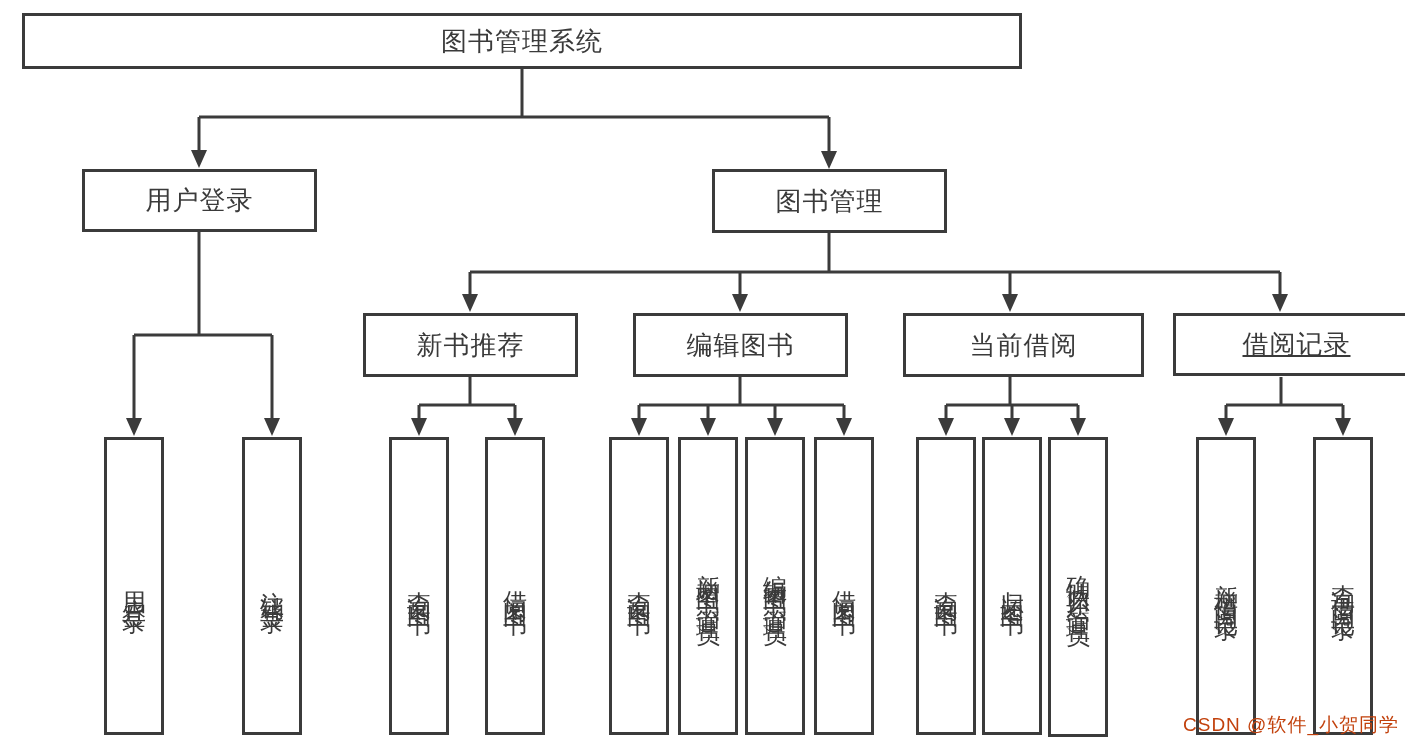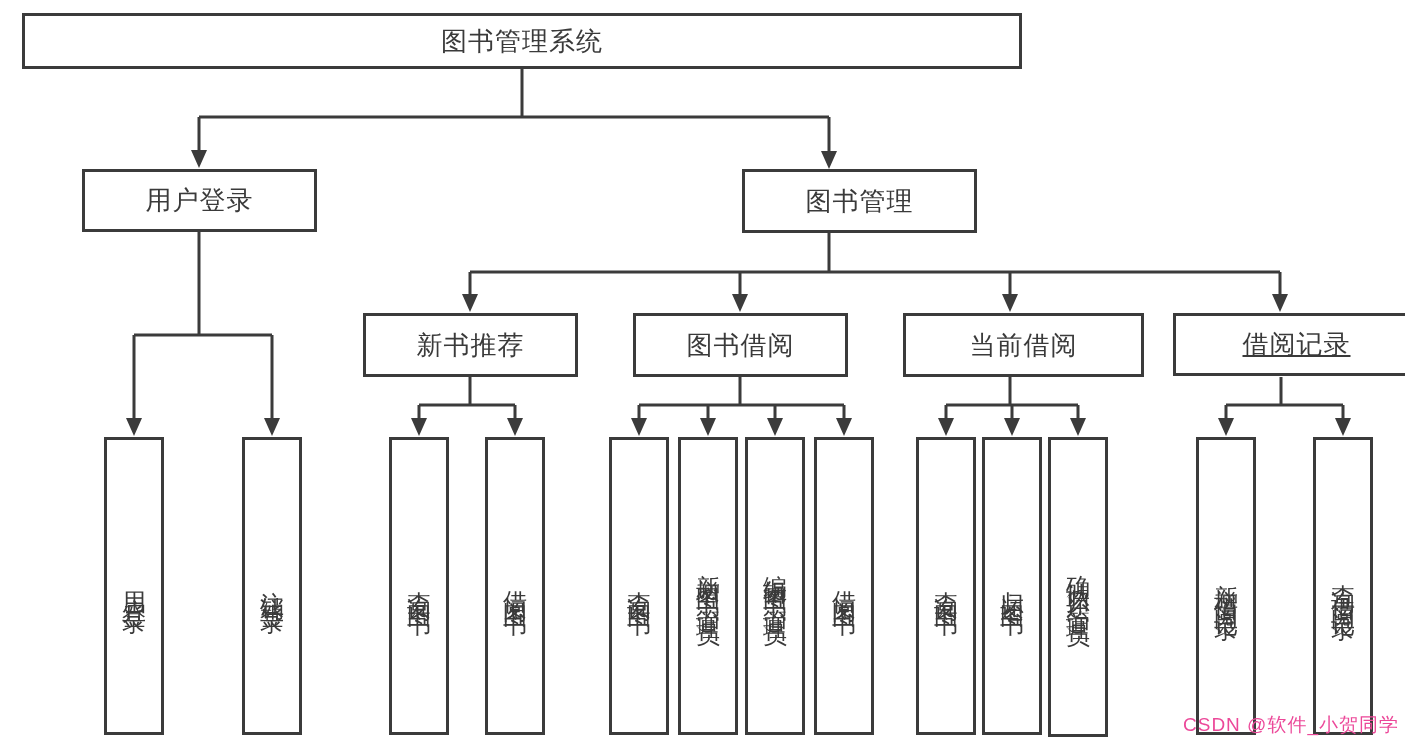--- a/index.html
+++ b/index.html
@@ -39,21 +39,21 @@
     font-size: 24px;
     letter-spacing: 7px;
     line-height: 1;
   }
   .watermark {
     position: absolute;
     left: 1183px;
     top: 712px;
     font-size: 19px;
     letter-spacing: 1px;
-    color: #ec4899;
+    color: #c2410c;
     white-space: nowrap;
     z-index: 5;
   }
 </style>
 </head>
 <body>
 
 <div class="canvas">
 
   <svg class="connectors" viewBox="0 0 1405 747" xmlns="http://www.w3.org/2000/svg">
@@ -87,29 +87,29 @@
              M1335,418 L1351,418 L1343,436 Z" fill="#3b3b3b" stroke="none"></path>
   </svg>
 
   <div class="node hnode" style="left:22px; top:13px; width:1000px; height:56px;">
     <span>图书管理系统</span>
   </div>
 
   <div class="node hnode" style="left:82px; top:169px; width:235px; height:63px;">
     <span>用户登录</span>
   </div>
-  <div class="node hnode" style="left:712px; top:169px; width:235px; height:64px;margin-left:30px;">
+  <div class="node hnode" style="left:712px; top:169px; width:235px; height:64px;">
     <span>图书管理</span>
   </div>
 
   <div class="node hnode" style="left:363px; top:313px; width:215px; height:64px;align-items:center;">
     <span>新书推荐</span>
   </div>
   <div class="node hnode" style="left:633px; top:313px; width:215px; height:64px;">
-    <span>图书借阅</span>
+    <span>编辑图书</span>
   </div>
   <div class="node hnode" style="left:903px; top:313px; width:241px; height:64px;">
     <span>当前借阅</span>
   </div>
   <div class="node hnode" style="left:1173px; top:313px; width:247px; height:63px;text-decoration:underline;">
     <span>借阅记录</span>
   </div>
 
   <div class="node vnode" style="left:104px; top:437px; width:60px; height:298px;">
     <span>用户登录</span>

